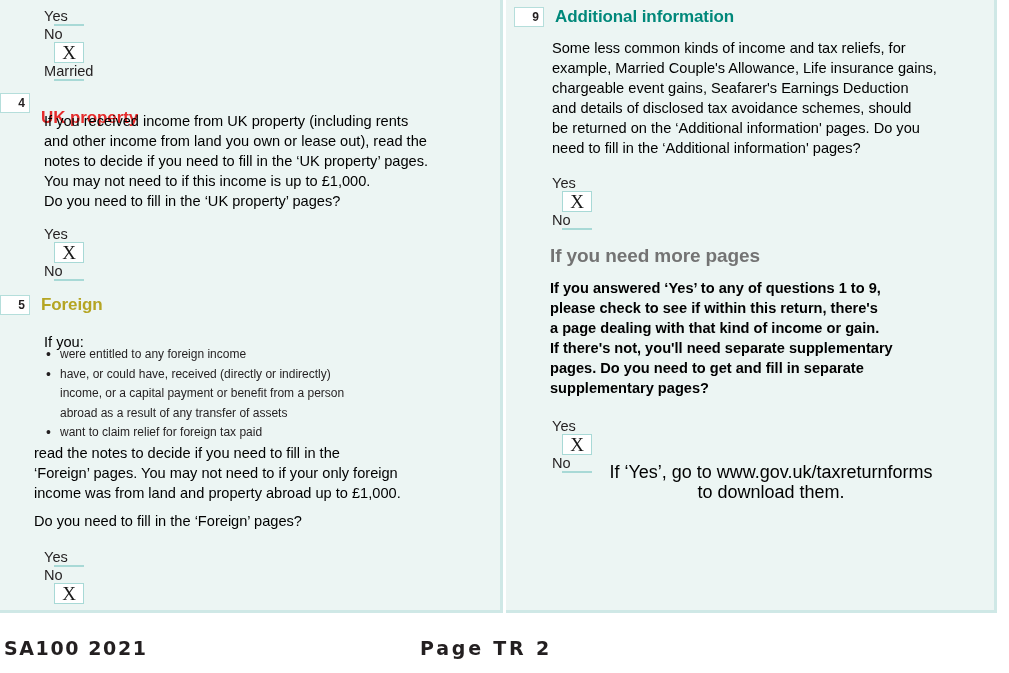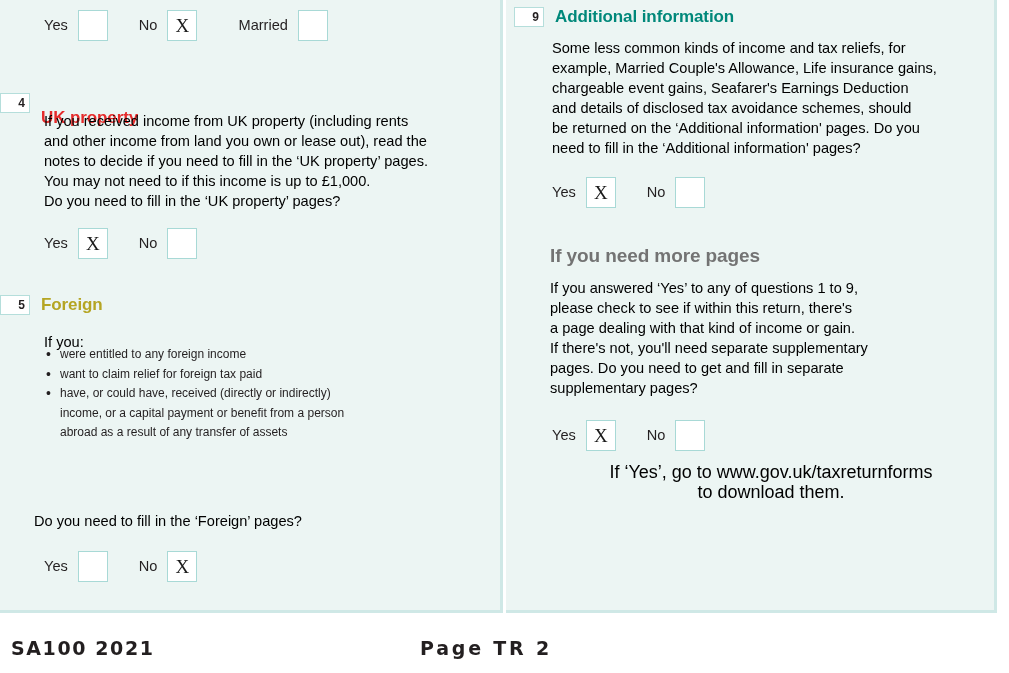--- a/index.html
+++ b/index.html
@@ -128,22 +128,23 @@
     position: absolute;
     left: 2px;
     top: 0;
     font-size: 14px;
   }
 
   
   .answers {
     position: absolute;
     display: flex;
-    align-items: center;
+    align-items: flex-start;
     height: 34px;
+    flex-direction: column;
   }
   .ans-label {
     font-size: 14.6px;
     color: #231f20;
   }
   .cbox {
     width: 30px;
     height: 31px;
     background: #ffffff;
     border: 1px solid #a8d9d6;
@@ -211,26 +212,29 @@
 
       <div class="qrow" style="left:8px; top:295px;">
         <span class="qnum">5</span>
         <span class="qtitle t-olive">Foreign</span>
       </div>
 
       <div class="para" style="left:52px; top:326px; width:430px;margin-top:6px;">If you:</div>
 
       <ul class="bullets" style="left:52px; top:345px; width:430px;">
         <li style="white-space:pre-line;">were entitled to any foreign income</li>
-        <li style="white-space:pre-line;">want to claim relief for foreign tax paid</li>
         <li style="white-space:pre-line;">have, or could have, received (directly or indirectly)
 income, or a capital payment or benefit from a person
 abroad as a result of any transfer of assets</li>
+        <li style="white-space:pre-line;">want to claim relief for foreign tax paid</li>
       </ul>
 
+      <div class="para" style="left:42px; top:443px; width:450px;">read the notes to decide if you need to fill in the
+‘Foreign’ pages. You may not need to if your only foreign
+income was from land and property abroad up to £1,000.</div>
 
       <div class="para" style="left:42px; top:511px; width:450px;">Do you need to fill in the ‘Foreign’ pages?</div>
 
       <div class="answers" style="left:52px; top:549px;">
         <span class="ans-label">Yes</span>
         <span class="cbox"></span>
         <span class="gap"></span>
         <span class="ans-label">No</span>
         <span class="cbox">X</span>
       </div>
@@ -256,38 +260,38 @@
       <div class="answers" style="left:46px; top:175px;">
         <span class="ans-label">Yes</span>
         <span class="cbox">X</span>
         <span class="gap"></span>
         <span class="ans-label">No</span>
         <span class="cbox"></span>
       </div>
 
       <div class="subhead" style="left:44px; top:245px;">If you need more pages</div>
 
-      <div class="para" style="left:44px; top:278px; width:450px;">If you answered ‘Yes’ to any of questions 1 to 9,
+      <div class="para" style="left:44px; top:278px; width:450px;font-weight:bold;">If you answered ‘Yes’ to any of questions 1 to 9,
 please check to see if within this return, there's
 a page dealing with that kind of income or gain.
 If there's not, you'll need separate supplementary
 pages. Do you need to get and fill in separate
 supplementary pages?</div>
 
       <div class="answers" style="left:46px; top:418px;">
         <span class="ans-label">Yes</span>
         <span class="cbox">X</span>
         <span class="gap"></span>
         <span class="ans-label">No</span>
         <span class="cbox"></span>
       </div>
 
       <div class="para small" style="left:50px; top:462px; width:430px;">If ‘Yes’, go to www.gov.uk/taxreturnforms
 to download them.</div>
 
     </div>
   </div>
 
-  <div class="footer-text" style="left:4px; top:637px;margin-left:7px;">SA100 2021</div>
+  <div class="footer-text" style="left:4px; top:637px;">SA100 2021</div>
 
   <div class="footer-text" style="left:420px; top:637px; letter-spacing:2.8px;">Page TR 2</div>
 
 </div>
 
 </body></html>

